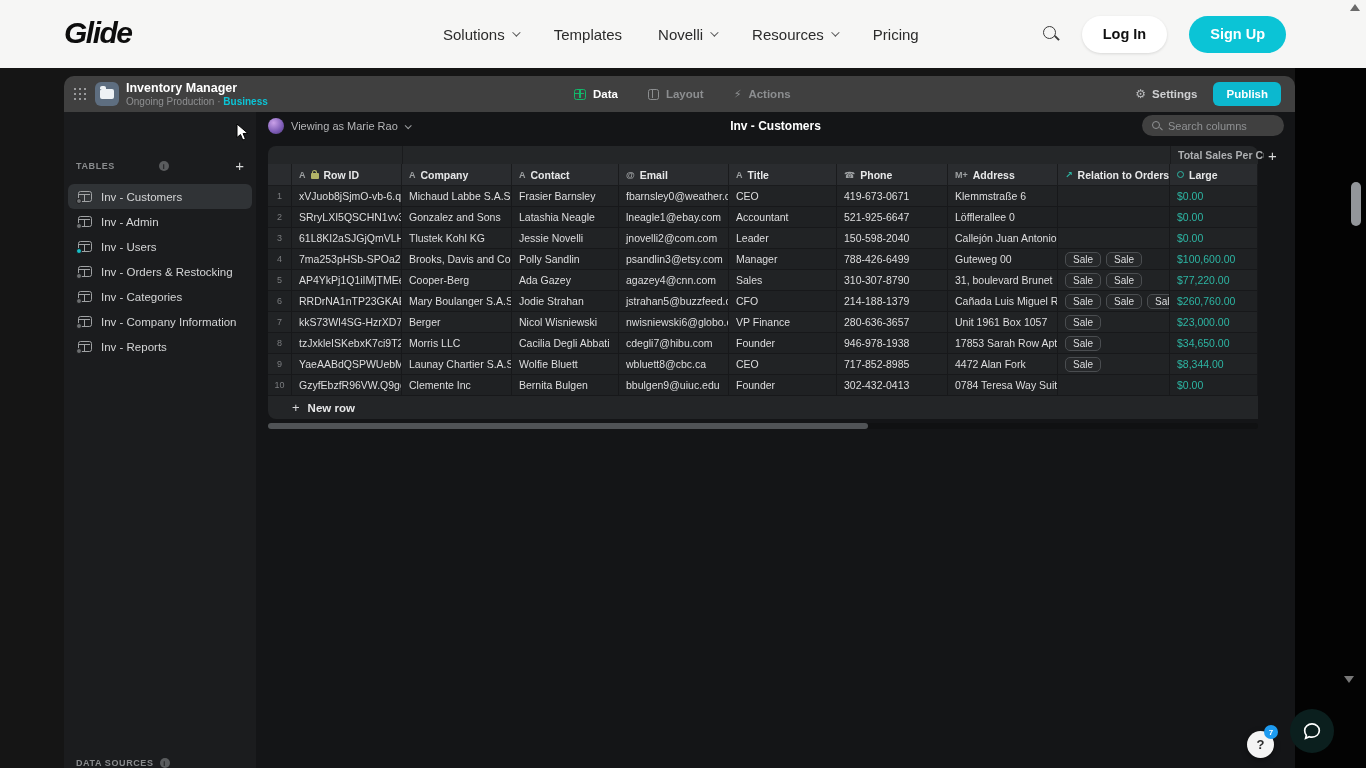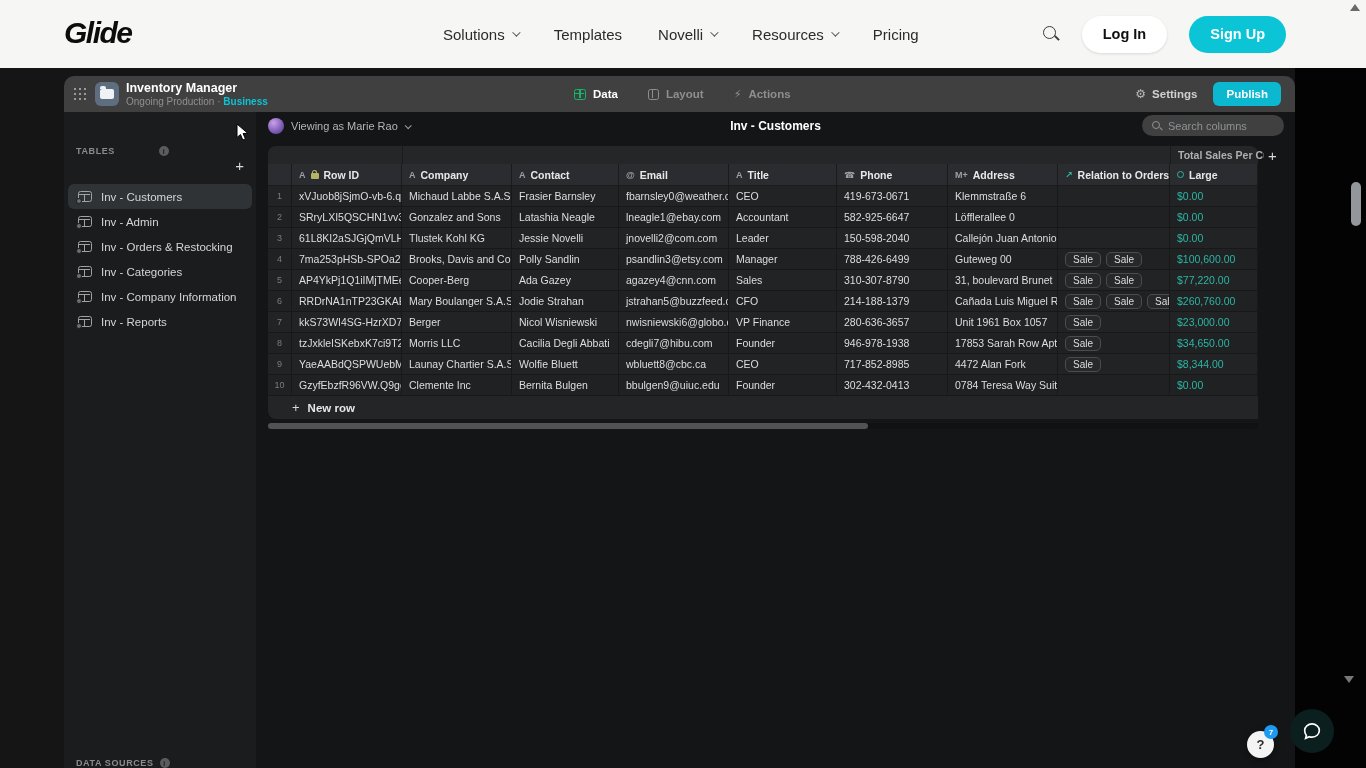--- a/index.html
+++ b/index.html
@@ -186,37 +186,43 @@
       <div class="hdr-right">
         <div class="settings">
           <span class="gear">⚙</span>
           <span>Settings</span>
         </div>
         <div class="btn-publish" id="btn-publish" style="background: rgb(12, 184, 207);">Publish</div>
       </div>
     </div>
 
     <div class="sidebar">
-      <div class="side-label" style="top:34px;gap:44px;">
+      <div class="side-label" style="top:49px;gap:44px;">
         <span>TABLES</span>
           <i class="info-i">i</i>
       </div>
       <div class="add-table">+</div>
       <div class="tables-list" id="tables-list">
           <div class="side-item selected">
             <span class="tbl-ico">
               <span class="dot"></span>
             </span>
             <span>Inv - Customers</span>
           </div>
           <div class="side-item">
             <span class="tbl-ico">
               <span class="dot"></span>
             </span>
             <span>Inv - Admin</span>
+          </div>
+          <div class="side-item">
+            <span class="tbl-ico">
+              <span class="dot teal"></span>
+            </span>
+            <span>Inv - Users</span>
           </div>
           <div class="side-item">
             <span class="tbl-ico">
               <span class="dot"></span>
             </span>
             <span>Inv - Orders &amp; Restocking</span>
           </div>
           <div class="side-item">
             <span class="tbl-ico">
               <span class="dot"></span>
@@ -317,21 +323,21 @@
               <div class="cell"></div>
               <div class="cell money">$0.00</div>
             </div>
             <div class="grid-row body-row">
               <div class="cell num">2</div>
               <div class="cell">SRryLXI5QSCHN1vv36</div>
               <div class="cell">Gonzalez and Sons</div>
               <div class="cell">Latashia Neagle</div>
               <div class="cell">lneagle1@ebay.com</div>
               <div class="cell">Accountant</div>
-              <div class="cell">582-925-6647</div>
+              <div class="cell">521-925-6647</div>
               <div class="cell">Löfflerallee 0</div>
               <div class="cell"></div>
               <div class="cell money">$0.00</div>
             </div>
             <div class="grid-row body-row">
               <div class="cell num">3</div>
               <div class="cell">61L8KI2aSJGjQmVLHe</div>
               <div class="cell">Tlustek Kohl KG</div>
               <div class="cell">Jessie Novelli</div>
               <div class="cell">jnovelli2@com.com</div>

